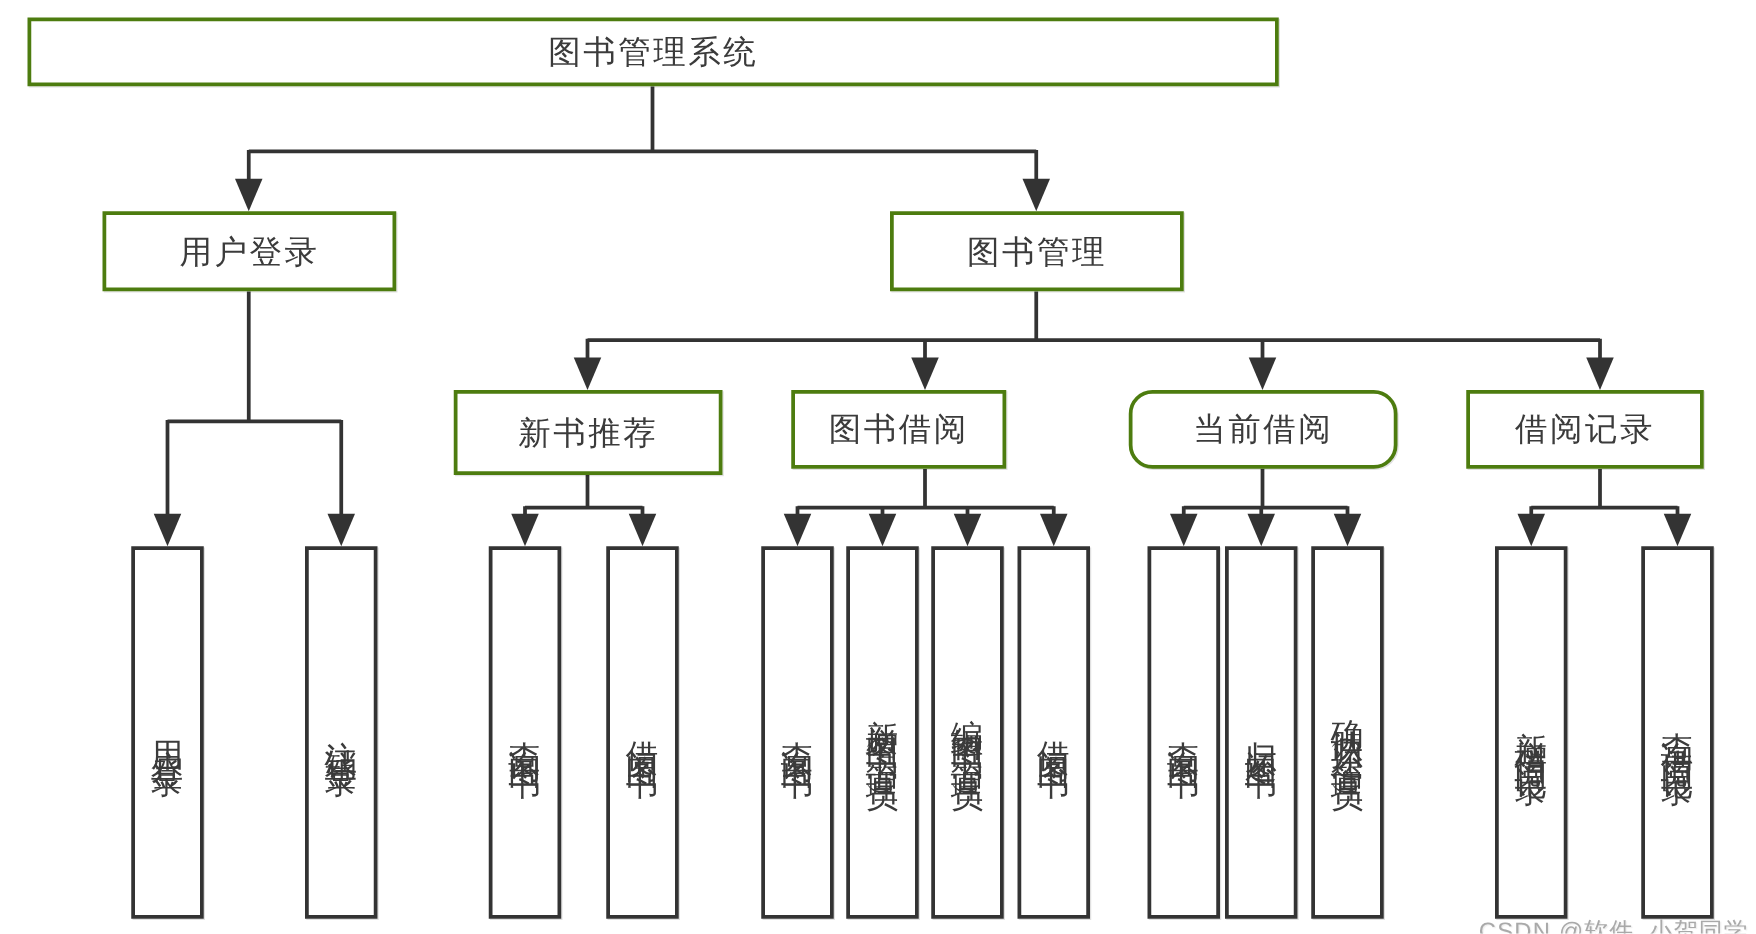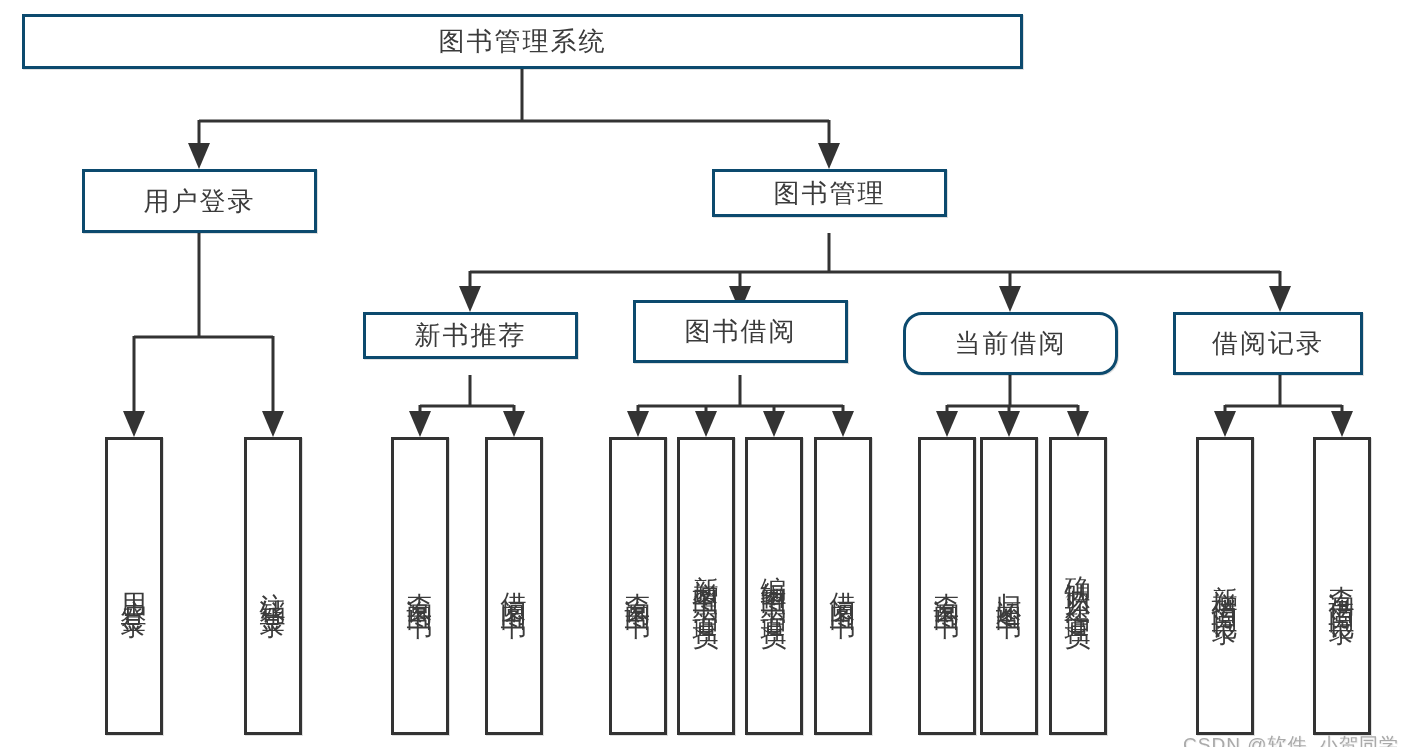--- a/index.html
+++ b/index.html
@@ -3,38 +3,38 @@
 <meta charset="utf-8">
 <style>
   html,body { margin:0; padding:0; background:#ffffff; }
   .canvas {
     position:relative; width:1405px; height:747px; background:#ffffff;
     font-family:"Liberation Sans","DejaVu Sans",sans-serif; color:#3b3b3b; overflow:hidden;
   }
   svg.wires { position:absolute; left:0; top:0; }
   .hbox {
     position:absolute; box-sizing:border-box; background:#ffffff;
-    border:3px solid #0c4a6e; display:flex; align-items:center; justify-content:center;
+    border:3px solid #4d7c0f; display:flex; align-items:center; justify-content:center;
     font-size:26px; letter-spacing:2px; white-space:nowrap;
     box-shadow:1px 1px 0 rgba(0,0,0,0.12);
   }
   .vbox {
     position:absolute; box-sizing:border-box; background:#ffffff;
     border:3px solid #333333; display:flex; align-items:center; justify-content:center;
     font-size:26px; writing-mode:vertical-rl; text-orientation:mixed; letter-spacing:7px;
     line-height:1; box-shadow:1px 1px 0 rgba(0,0,0,0.12);
   }
   
   .n-root   { left:22px;  top:14px;  width:1001px; height:55px; }
   
   .n-ulogin { left:82px;  top:169px; width:235px; height:64px; }
-  .n-bmgmt  { left:712px; top:169px; width:235px; height:48px; }
+  .n-bmgmt  { left:712px; top:169px; width:235px; height:64px; }
   
-  .n-newbk  { left:363px;  top:312px; width:215px; height:47px; }
-  .n-bborrow{ left:633px;  top:300px; width:215px; height:63px; }
+  .n-newbk  { left:363px;  top:312px; width:215px; height:68px; }
+  .n-bborrow{ left:633px;  top:312px; width:172px; height:63px; }
   .n-cborrow{ left:903px;  top:312px; width:215px; height:63px;border-radius:19px; }
   .n-brec   { left:1173px; top:312px; width:190px; height:63px; }
   
   .leaf { top:437px; height:298px; width:58px; }
   .l-ul1 { left:105px; }  .l-ul2 { left:244px; }
   .l-nb1 { left:391px; }  .l-nb2 { left:485px; }
   .l-bb1 { left:609px; }  .l-bb2 { left:677px; } .l-bb3 { left:745px; } .l-bb4 { left:814px; }
   .l-cb1 { left:918px; }  .l-cb2 { left:980px; } .l-cb3 { left:1049px; }
   .l-br1 { left:1196px; } .l-br2 { left:1313px; }
   .watermark {

